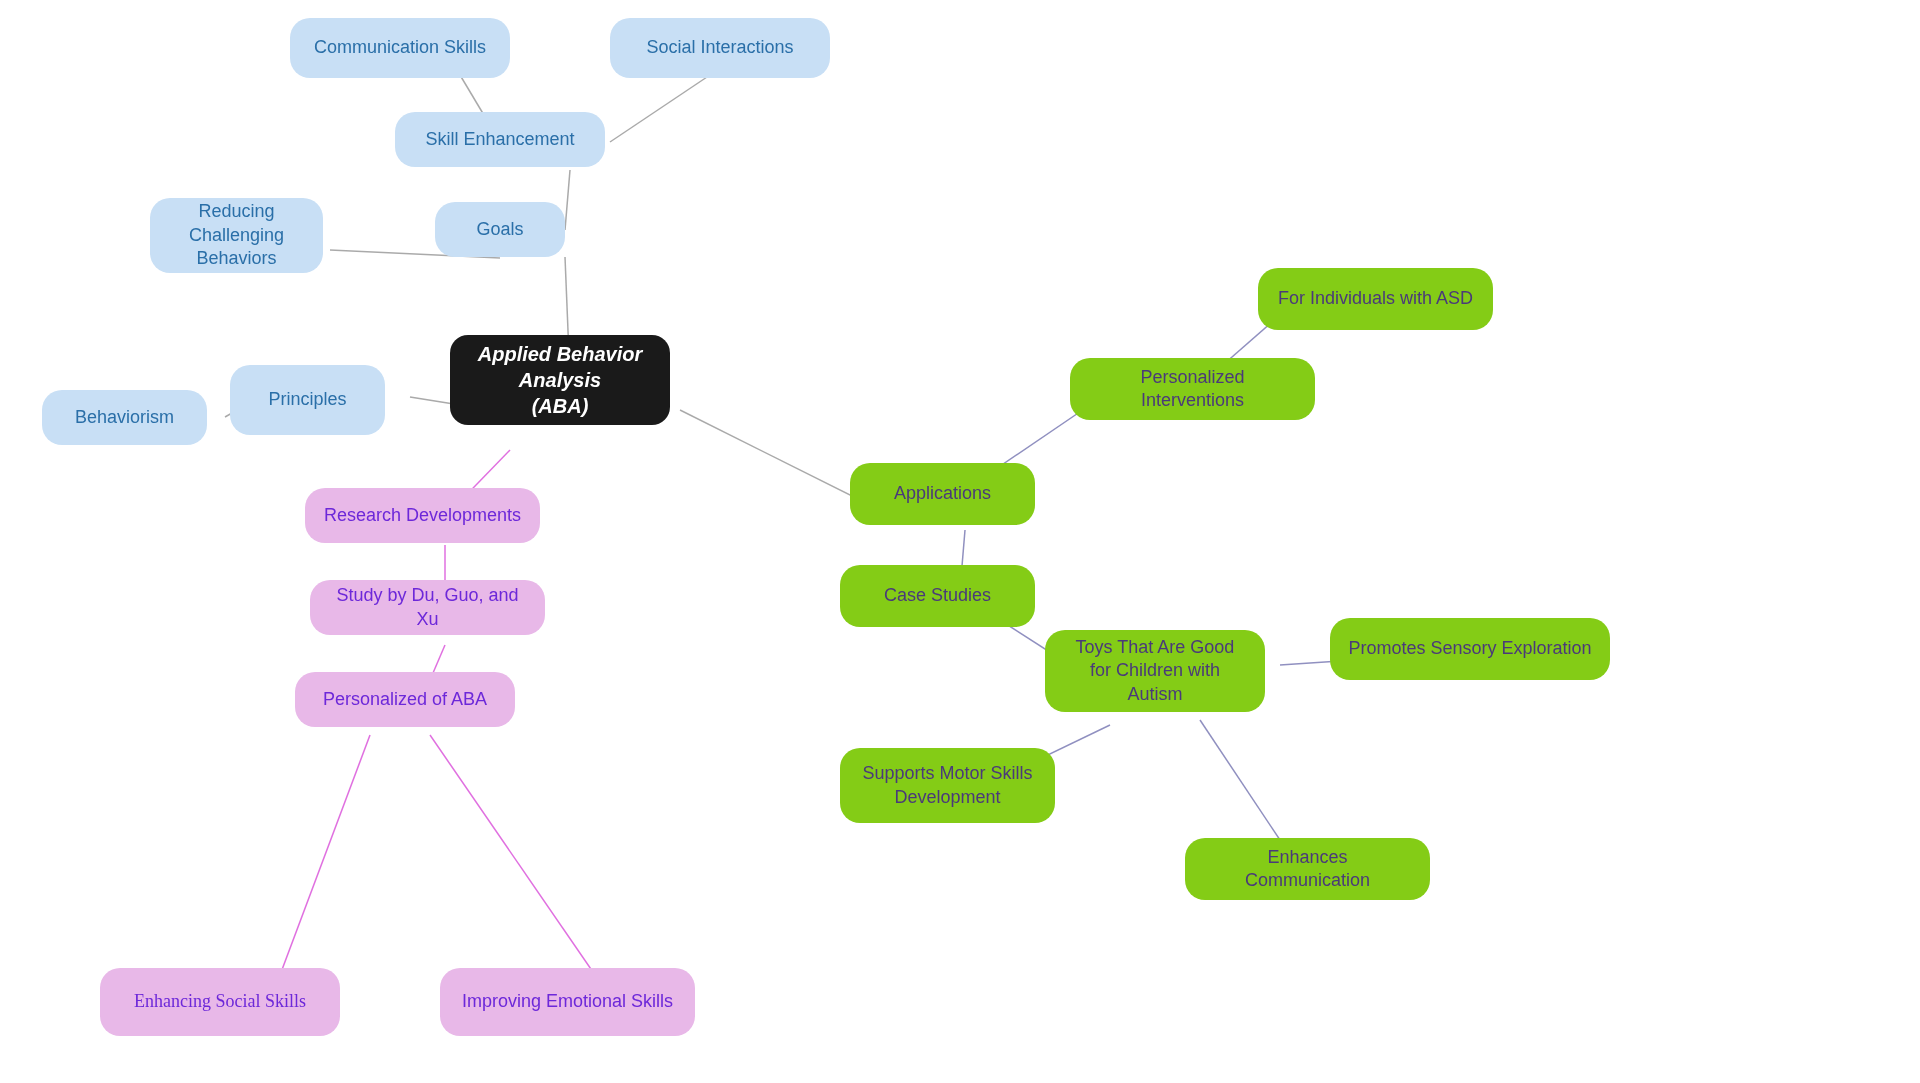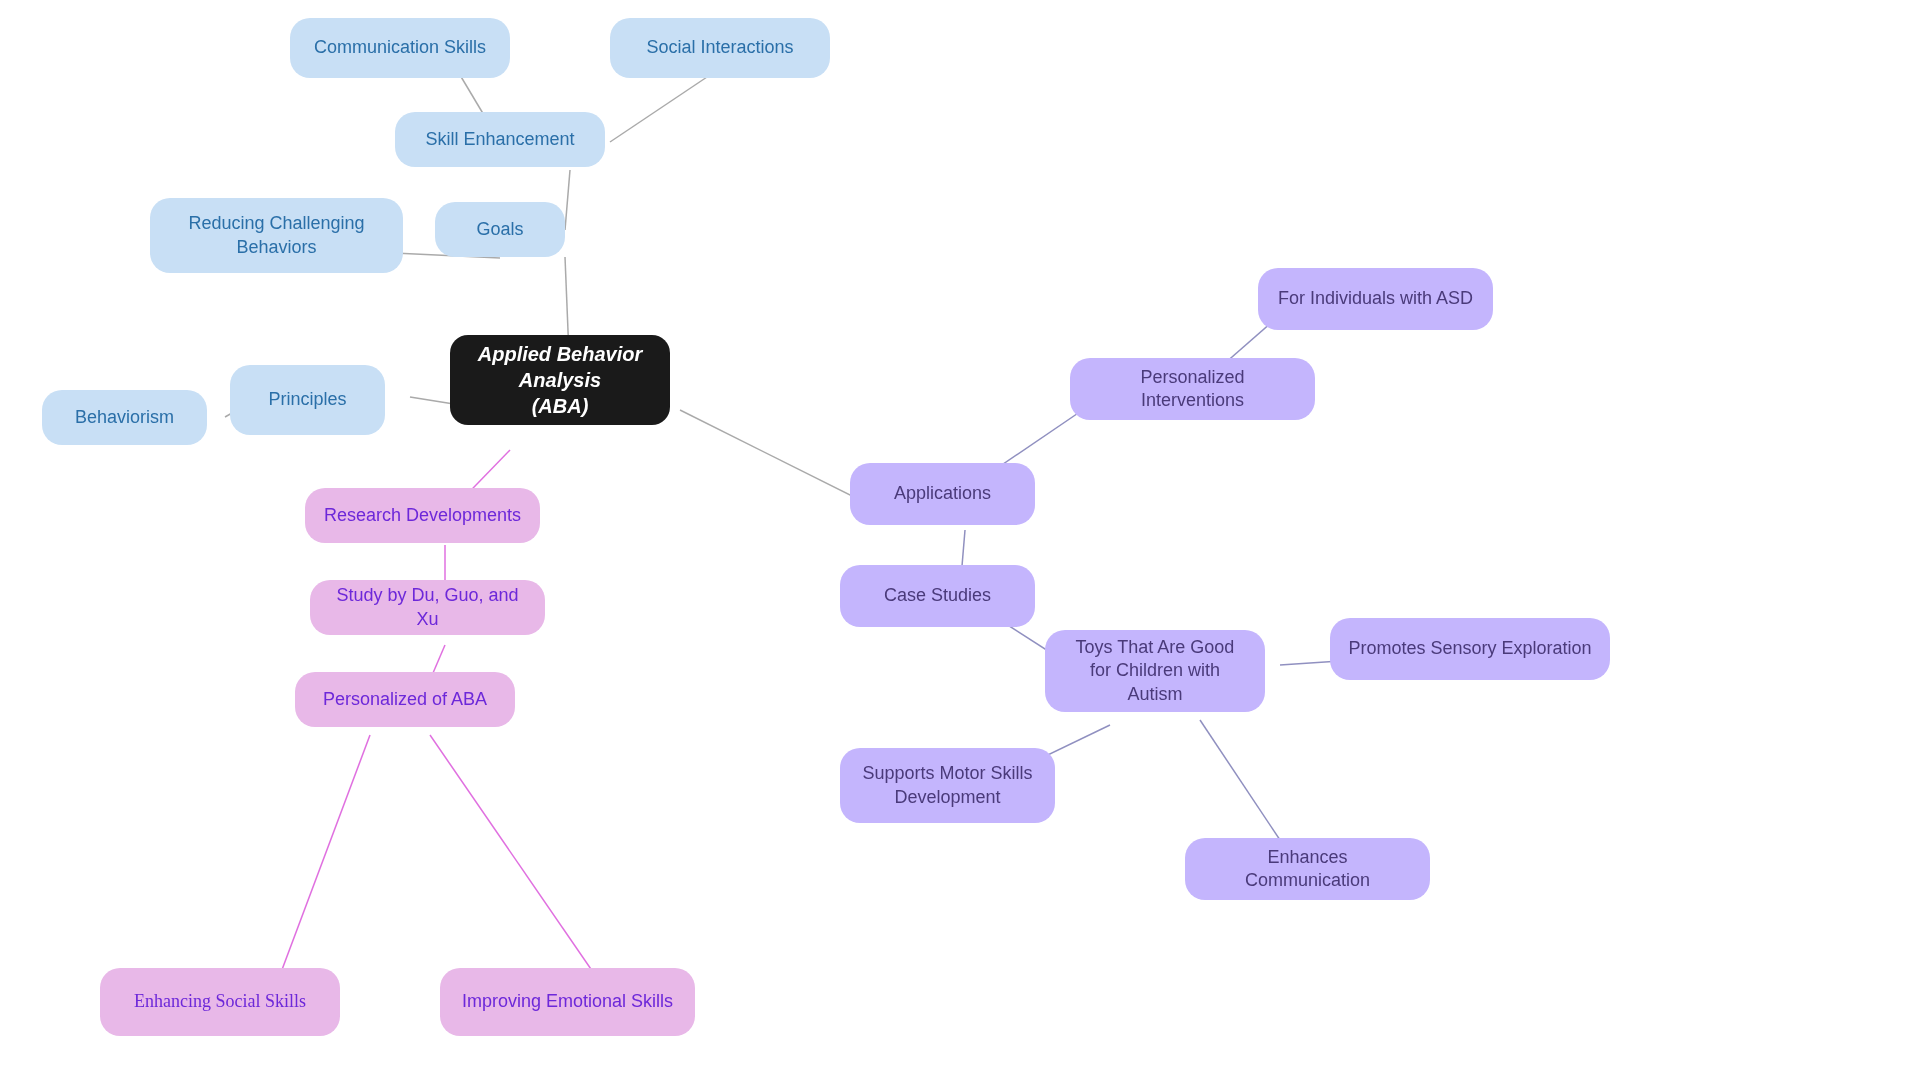--- a/index.html
+++ b/index.html
@@ -40,21 +40,21 @@
       width: 220px;
       height: 90px;
       font-style: italic;
     }
     .node-blue {
       background: #c8dff5;
       color: #2a6fa8;
       border: none;
     }
     .node-purple {
-      background: #c4b5fd;
+      background: #84cc16;
       color: #4a3a7a;
     }
     .node-pink {
       background: #e8b8e8;
       color: #6d28d9;
     }
   </style>
 </head>
 <body>
 
@@ -115,21 +115,21 @@
 </div>
 
 <div class="node node-blue" style="left:290px; top:18px; width:220px; height:60px;">
   <span>Communication Skills</span>
 </div>
 
 <div class="node node-blue" style="left:610px; top:18px; width:220px; height:60px;">
   <span>Social Interactions</span>
 </div>
 
-<div class="node node-blue" style="left:150px; top:198px; width:253px; height:75px;justify-content:flex-end;">
+<div class="node node-blue" style="left:150px; top:198px; width:173px; height:75px;justify-content:flex-end;">
   <span style="white-space:pre-line;">Reducing Challenging Behaviors</span>
 </div>
 
 <div class="node node-blue" style="left:230px; top:365px; width:155px; height:70px;">
   <span>Principles</span>
 </div>
 
 <div class="node node-blue" style="left:42px; top:390px; width:165px; height:55px;">
   <span>Behaviorism</span>
 </div>

